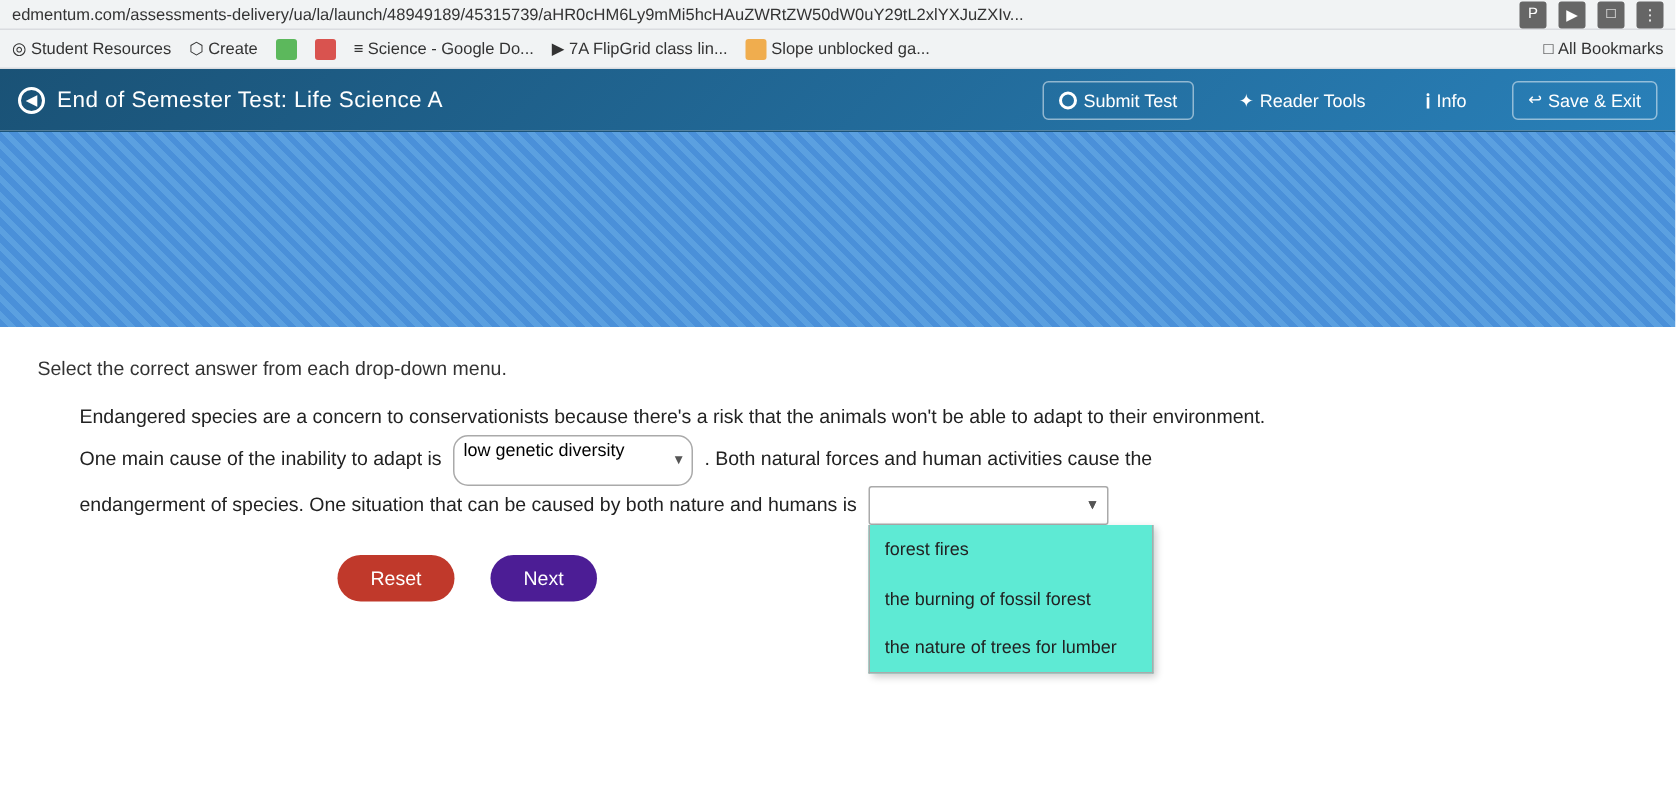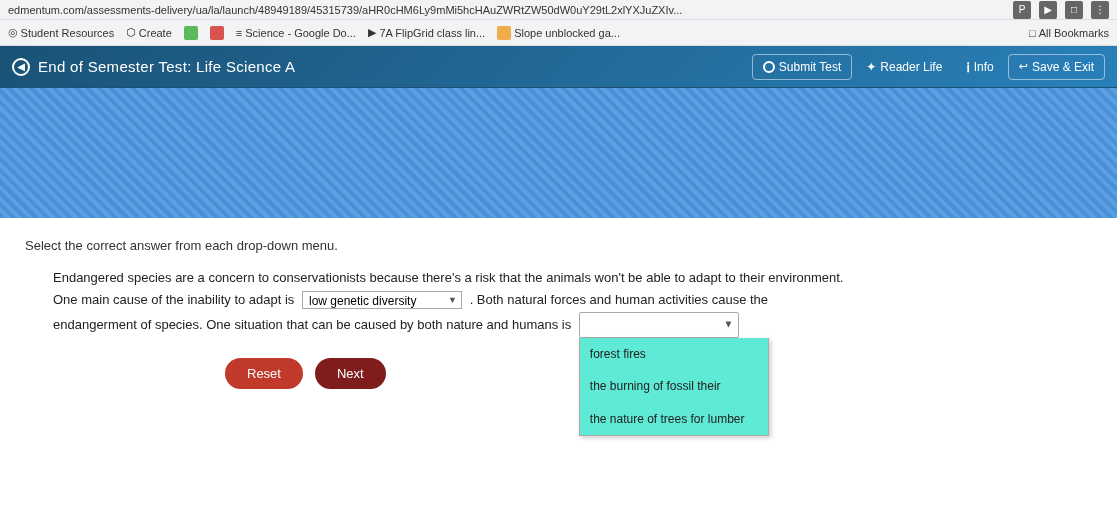--- a/index.html
+++ b/index.html
@@ -83,21 +83,21 @@
     .header-title {
       color: #fff;
       font-size: 15px;
       font-weight: 400;
       letter-spacing: 0.3px;
     }
     .header-right {
       margin-left: auto;
       display: flex;
       align-items: center;
-      gap: 4px;
+      gap: 20px;
       padding-left: 35px;
     }
     .header-btn {
       color: #fff;
       font-size: 12px;
       padding: 5px 10px;
       border-radius: 4px;
       cursor: pointer;
       display: flex; align-items: center; gap: 4px;
       white-space: nowrap;
@@ -190,36 +190,36 @@
     .dropdown-item {
       padding: 6px 10px;
       font-size: 12px;
       cursor: pointer;
       color: #222;
     }
 
     
     .buttons-row {
       display: flex;
-      gap: 12px;
+      gap: 24px;
       margin-top: 18px;
       padding-left: 200px;
     }
     .btn-reset {
       background: #c0392b;
       color: #fff;
       border: none;
       border-radius: 20px;
       padding: 8px 22px;
       font-size: 13px;
       cursor: pointer;
       font-weight: 500;
     }
     .btn-next {
-      background: #7f1d1d;
+      background: #4c1d95;
       color: #fff;
       border: none;
       border-radius: 20px;
       padding: 8px 22px;
       font-size: 13px;
       cursor: pointer;
       font-weight: 500;
     }
   </style>
 </head>
@@ -275,21 +275,21 @@
     </div>
     <span class="header-title">End of Semester Test: Life Science A</span>
   </div>
   <div class="header-right">
     <div class="header-btn submit-btn">
       <span style="display:inline-block;width:12px;height:12px;border-radius:50%;border:2px solid #fff;"></span>
       <span>Submit Test</span>
     </div>
     <div class="header-btn">
       <span style="font-size:12px;">✦</span>
-      <span>Reader Life</span>
+      <span>Reader Tools</span>
     </div>
     <div class="header-btn">
       <span style="font-weight:bold;font-size:13px;">ℹ</span>
       <span>Info</span>
     </div>
     <div class="header-btn save-exit-btn">
       <span style="font-size:11px;">↩</span>
       <span>Save &amp; Exit</span>
     </div>
   </div>
@@ -299,38 +299,38 @@
 
 <div class="question-panel">
   <p class="instruction-text">Select the correct answer from each drop-down menu.</p>
 
   <div class="passage-text">
     <span>Endangered species are a concern to conservationists because there's a risk that the animals won't be able to adapt to their environment.</span>
     <br>
     <span>One main cause of the inability to adapt is</span>
     <span style="display:inline-block; vertical-align:middle; margin: 0 4px;">
       <span class="select-wrapper">
-        <select style="padding:2px 20px 0 6px;font-size:12px;border:1px solid #aaa;border-radius:0;background:#fff;appearance:none;-webkit-appearance:none;min-width:160px;cursor:pointer;">
+        <select style="padding:2px 20px 16px 6px;font-size:12px;border:1px solid #aaa;border-radius:10px;background:#fff;appearance:none;-webkit-appearance:none;min-width:160px;cursor:pointer;">
           <option value="low_genetic" selected="">low genetic diversity</option>
         </select>
       </span>
     </span>
     <span>. Both natural forces and human activities cause the</span>
     <br>
     <span>endangerment of species. One situation that can be caused by both nature and humans is</span>
 
     
     <span style="position:relative;display:inline-block;vertical-align:middle;margin:0 4px;">
       <span class="dropdown-trigger" style="padding:2px 20px 2px 6px;font-size:12px;border:1px solid #aaa;border-radius:2px;background:#fff;min-width:160px;display:inline-block;cursor:pointer;position:relative;">
         &nbsp;
         <span style="position:absolute;right:5px;top:50%;transform:translateY(-50%);font-size:9px;color:#555;">▼</span>
       </span>
       <div class="dropdown-list" style="position:absolute;top:100%;left:0;background:#5eead4;border:1px solid #aaa;border-top:none;min-width:190px;z-index:100;box-shadow:2px 2px 5px rgba(0,0,0,0.2);">
         <div class="dropdown-item" style="padding:6px 10px;font-size:12px;cursor:pointer;color:#222;">forest fires</div>
-        <div class="dropdown-item" style="padding:6px 10px;font-size:12px;cursor:pointer;color:#222;">the burning of fossil their</div>
+        <div class="dropdown-item" style="padding:6px 10px;font-size:12px;cursor:pointer;color:#222;">the burning of fossil forest</div>
         <div class="dropdown-item" style="padding:6px 10px;font-size:12px;cursor:pointer;color:#222;">the nature of trees for lumber</div>
       </div>
     </span>
   </div>
 
   <div class="buttons-row">
     <button class="btn-reset">Reset</button>
     <button class="btn-next">Next</button>
   </div>
 </div>

